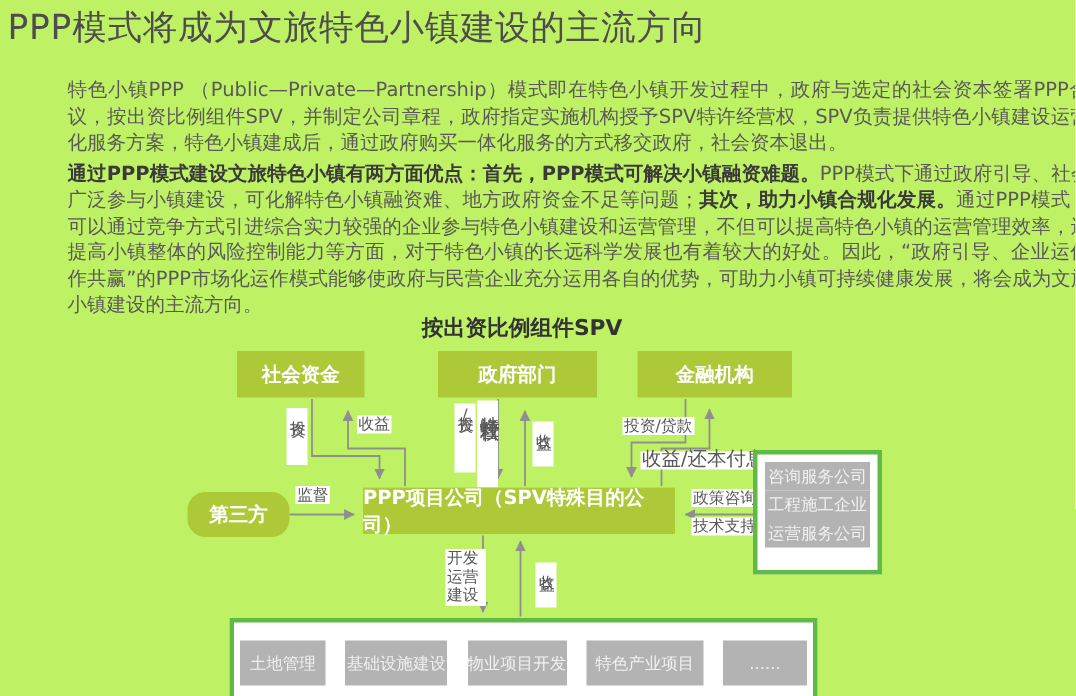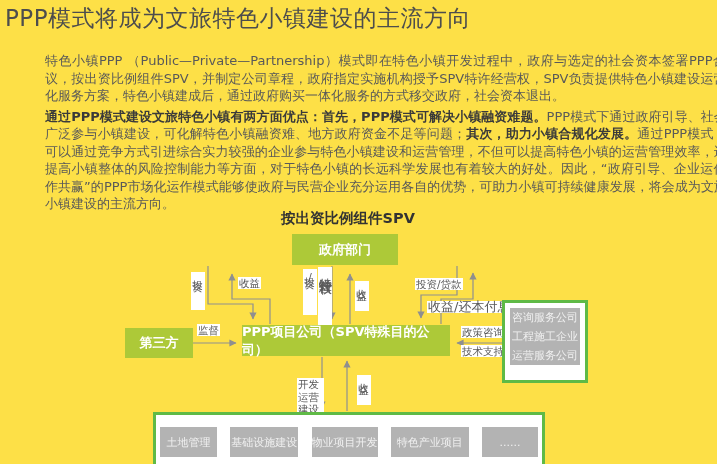--- a/index.html
+++ b/index.html
@@ -1,17 +1,17 @@
 <!DOCTYPE html>
 <html><head>
 <meta charset="utf-8">
 <style>
   html,body{margin:0;padding:0;background:#ffffff;}
   body{width:717px;height:464px;font-family:"DejaVu Sans","Liberation Sans",sans-serif;}
-  .page{position:relative;width:717px;height:464px;overflow:hidden;background:#fde047;}
+  .page{position:relative;width:717px;height:464px;overflow:hidden;background:#bef264;}
 
   .title{position:absolute;left:5px;top:3px;margin:0;font-size:23px;font-weight:400;color:#4d4d4d;letter-spacing:0.5px;}
 
   .body-text{position:absolute;left:5px;top:52px;width:708px;max-height:158px;overflow:hidden;
              font-size:13px;line-height:17.5px;color:#595959;text-align:justify;margin-left:40px;}
   .body-text p{margin:0 0 3px 0;}
   .body-text b{color:#3a3a3a;}
 
   .diagram-title{position:absolute;left:248px;top:209px;width:200px;text-align:center;
                  font-size:14.5px;font-weight:bold;color:#333;}
@@ -27,21 +27,21 @@
   .rt .graybox{height:19px;width:100%;}
 
   .bt{left:153px;top:412px;width:392px;height:60px;flex-direction:row;justify-content:space-between;
       align-items:center;padding:0 4px;}
   .bt .graybox{height:30px;}
   .w1{width:57px;} .w2{width:68px;} .w3{width:66px;} .w4{width:78px;} .w5{width:56px;}
 
   .lbl{position:absolute;background:#ffffff;color:#595959;font-size:10.5px;line-height:12px;padding:0 1px;}
   .vert{writing-mode:vertical-rl;text-orientation:upright;letter-spacing:1px;}
   .sm{font-size:13px;}
-  .wrapblock{width:25px;word-break:break-all;line-height:12.5px;margin-top:12px;}
+  .wrapblock{width:25px;word-break:break-all;line-height:12.5px;}
 </style>
 </head>
 <body>
 
 <div class="page">
 
   <h1 class="title">PPP模式将成为文旅特色小镇建设的主流方向</h1>
 
   <div class="body-text">
     <p>特色小镇PPP （Public—Private—Partnership）模式即在特色小镇开发过程中，政府与选定的社会资本签署PPP合作协议，按出资比例组件SPV，并制定公司章程，政府指定实施机构授予SPV特许经营权，SPV负责提供特色小镇建设运营一体化服务方案，特色小镇建成后，通过政府购买一体化服务的方式移交政府，社会资本退出。</p>
@@ -76,22 +76,24 @@
   <div class="lbl vert sm" style="left:318px;top:267px;height:58px;">特许经营权</div>
   <div class="lbl vert" style="left:355px;top:281px;height:30px;">收益</div>
   <div class="lbl" style="left:415px;top:278px;">投资/贷款</div>
   <div class="lbl sm" style="left:427px;top:301px;">收益/还本付息</div>
   <div class="lbl" style="left:197px;top:324px;">监督</div>
   <div class="lbl" style="left:461px;top:326px;">政策咨询</div>
   <div class="lbl" style="left:461px;top:345px;">技术支持</div>
   <div class="lbl wrapblock" style="left:297px;top:366px;">开发运营建设</div>
   <div class="lbl vert" style="left:357px;top:375px;height:30px;">收益</div>
 
+  <div class="gbox" style="left:158px;top:234px;width:85px;height:31px;">社会资金</div>
   <div class="gbox" style="left:292px;top:234px;width:106px;height:31px;">政府部门</div>
-  <div class="gbox" style="left:125px;top:328px;width:68px;height:30px;">第三方</div>
+  <div class="gbox" style="left:425px;top:234px;width:103px;height:31px;">金融机构</div>
+  <div class="gbox" style="left:125px;top:328px;width:68px;height:30px;border-radius:12px;">第三方</div>
   <div class="gbox" style="left:242px;top:325px;width:208px;height:31px;">PPP项目公司（SPV特殊目的公司）</div>
 
   <div class="gcontainer rt">
     <div class="graybox">咨询服务公司</div>
     <div class="graybox">工程施工企业</div>
     <div class="graybox">运营服务公司</div>
   </div>
 
   <div class="gcontainer bt">
     <div class="graybox w1">土地管理</div>

